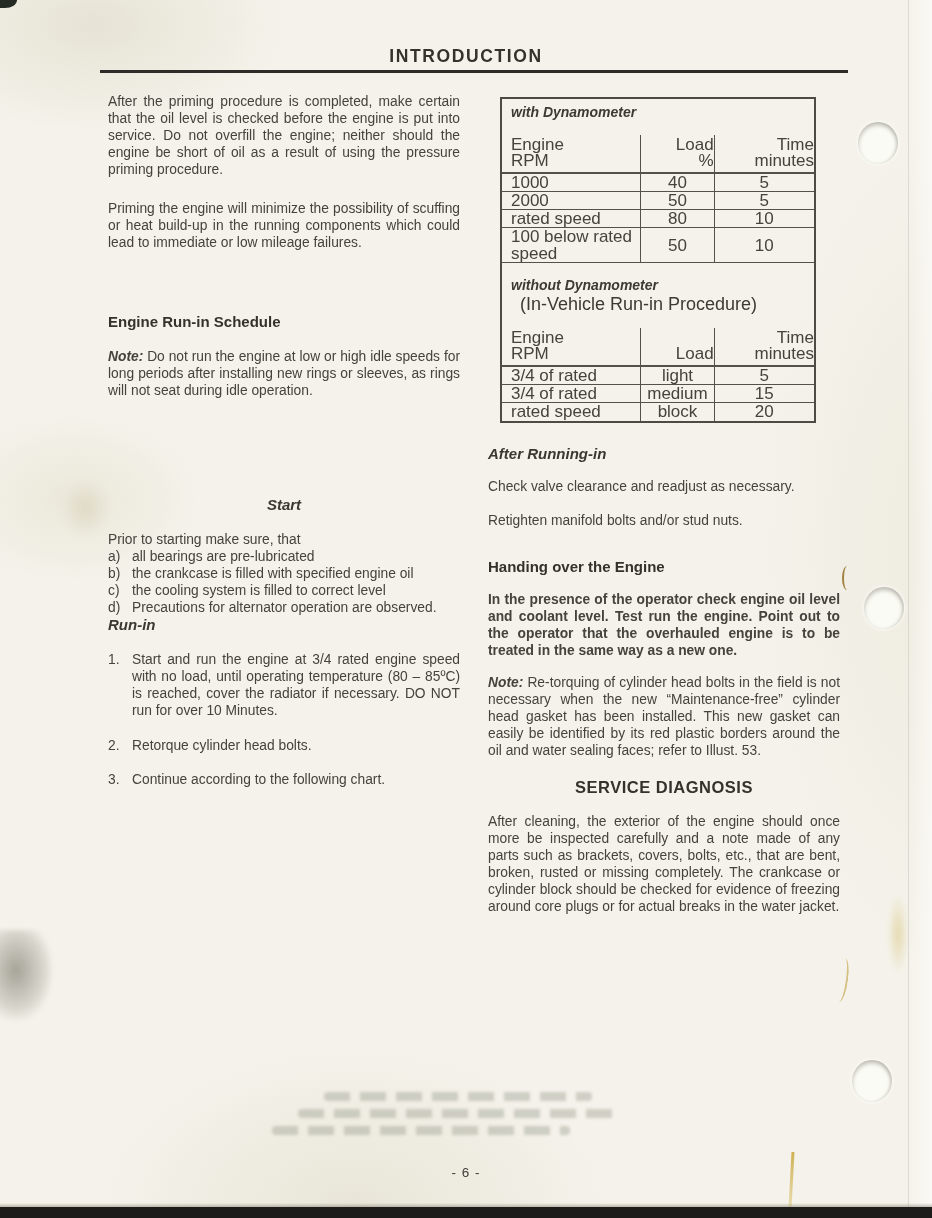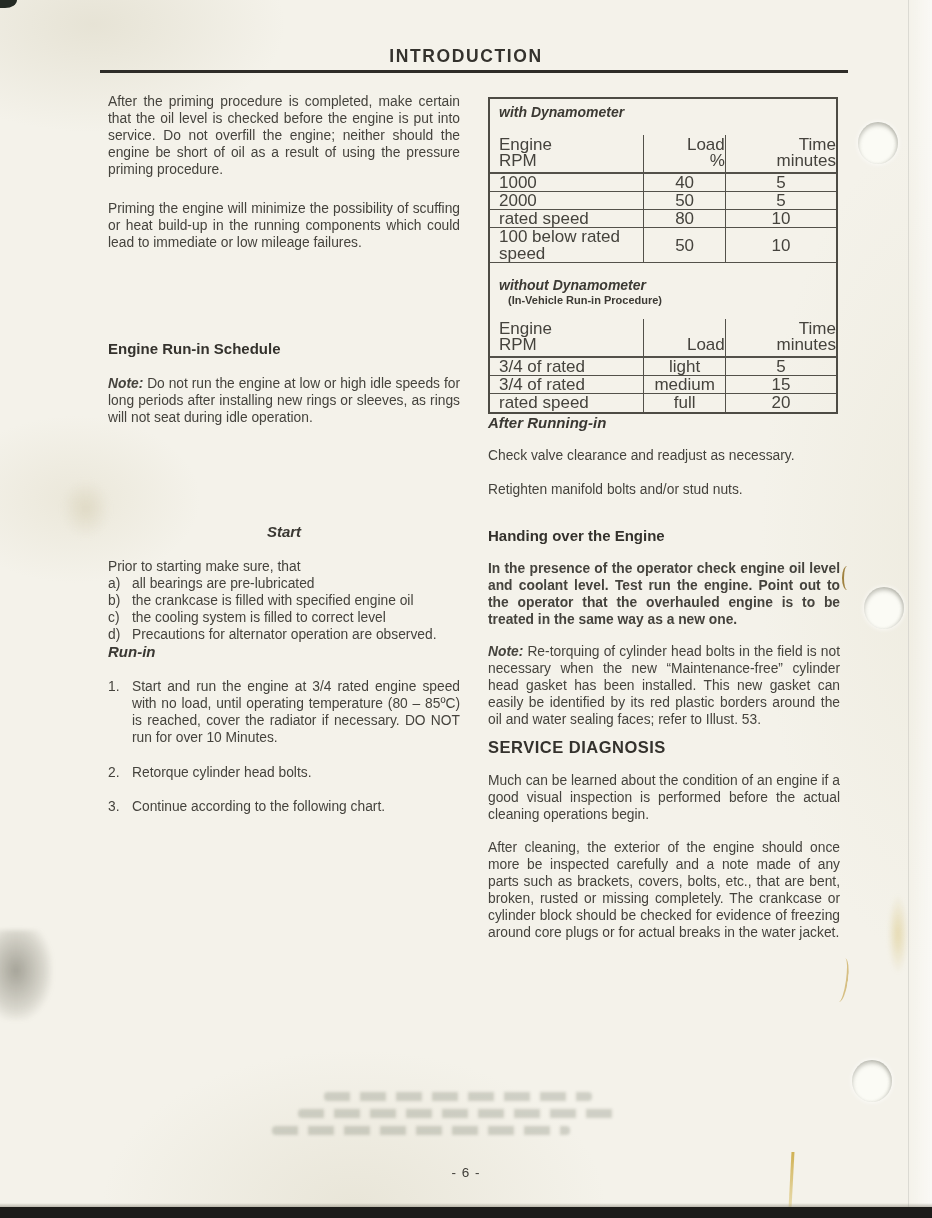--- a/index.html
+++ b/index.html
@@ -31,67 +31,67 @@
   
   .col-left  { position:absolute; left:108px; top:88px;  width:352px; }
   .col-right { position:absolute; left:488px; top:97px;  width:352px; }
   p.body-text { font-size:13.8px; line-height:17px; text-align:justify; }
   .bi { font-weight:bold; font-style:italic; }
   h3.sec-bold   { font-size:15px; font-weight:bold; color:#34322d; }
   h3.sec-italic { font-size:15px; font-weight:bold; font-style:italic; color:#3a3833; }
   
   .lc-p1 { margin-top:5px; }
   .lc-p2 { margin-top:22px; }
-  .lc-h1 { margin-top:89px; }
+  .lc-h1 { margin-top:62px; }
   .lc-note { margin-top:18px; }
   .lc-h2 { margin-top:97px;text-align:center; }
   .lc-intro { margin-top:18px; text-align:left; }
   .ltr-list { list-style:none; font-size:13.8px; line-height:17px; }
   .ltr-list li { display:flex; }
   .ltr-list .lbl { width:24px; flex:none; }
   .lc-h3 { }
   .num-item { display:flex; font-size:13.8px; line-height:17px; }
   .num-item .num { width:24px; flex:none; }
   .num-item .txt { flex:1; text-align:justify; }
   .ni-1 { margin-top:18px; }
   .ni-2 { margin-top:18px; }
   .ni-imp { margin-top:18px; margin-left:24px; }
   .ni-3 { margin-top:17px; }
   
-  .runin-box { width:350px; border:2px solid #4d4b44; }
+  .runin-box { width:316px; border:2px solid #4d4b44;margin-left:12px; }
   .tbl-title {
     font-style:italic; font-weight:bold; font-size:14px; color:#3c3a34;
     padding:5px 9px 0;
   }
   .tbl-title-a { padding-bottom:15px; }
-  .tbl-sub { font-size:11px; font-style:normal; font-weight:bold; padding:1px 9px 0; }
+  .tbl-sub { font-size:18px; font-style:normal; font-weight:normal; padding:1px 9px 0; }
   .tbl-title-b { padding-top:14px; padding-bottom:13px; }
   table.runin { width:100%; border-collapse:collapse; table-layout:fixed; font-size:17px; color:#45433d; }
   table.runin col.c1 { width:44.5%; }
   table.runin col.c2 { width:23.5%; }
   table.runin col.c3 { width:32%; }
   table.runin th {
     font-weight:normal; white-space:pre-line; line-height:16px;
     padding:2px 0 3px; vertical-align:bottom; border-bottom:2px solid #53514a;
   }
   table.runin th.c1 { text-align:left; padding-left:9px; }
   table.runin th.c2, table.runin th.c3 { text-align:right; }
   table.runin td { height:18px; line-height:17px; border-bottom:1.5px solid #53514a; }
   table.runin td.c1 { text-align:left; padding-left:9px; }
   table.runin td.c2, table.runin td.c3 { text-align:center; }
   table.runin .vdiv { border-left:1.5px solid #53514a; }
   table.runin.last-open tr:last-child td { border-bottom:none; }
   
-  .rc-h-after { }
+  .rc-h-after { margin-top:22px; }
   .rc-ar1 { margin-top:17px; text-align:left; }
   .rc-ar2 { margin-top:16px; text-align:left; }
   .rc-h-hand { margin-top:29px; }
   .rc-hand-p { margin-top:16px;font-weight:bold; }
   .rc-hand-note { margin-top:15px; }
-  .rc-h-diag { margin-top:10px; text-align:left; font-size:16.5px; letter-spacing:0.5px; font-weight:bold; color:#34322d; }
+  .rc-h-diag { margin-top:19px; text-align:center; font-size:16.5px; letter-spacing:0.5px; font-weight:bold; color:#34322d; }
   .rc-diag1 { margin-top:15px; }
   .rc-diag2 { margin-top:16px; }
   
   .page-num {
     position:absolute; top:1165px; left:0; width:100%;
     text-align:center; font-size:13.5px; letter-spacing:1px; color:#3f3d38;
   }
   .bottom-shade { position:absolute; left:0; bottom:11px; width:100%; height:4px;
     background:linear-gradient(to bottom, rgba(160,156,142,0.0), rgba(140,136,122,0.55)); }
   .bottom-bar { position:absolute; left:0; bottom:0; width:100%; height:11px; background:#1d1c1a; }
@@ -248,37 +248,36 @@
             <td class="c2 vdiv">light</td>
             <td class="c3 vdiv">5</td>
           </tr>
           <tr>
             <td class="c1">3/4 of rated</td>
             <td class="c2 vdiv">medium</td>
             <td class="c3 vdiv">15</td>
           </tr>
           <tr>
             <td class="c1">rated speed</td>
-            <td class="c2 vdiv">full</td>
+            <td class="c2 vdiv">block</td>
             <td class="c3 vdiv">20</td>
           </tr>
         </tbody>
       </table>
     </div>
 
     <h3 class="sec-italic rc-h-after">After Running-in</h3>
     <p class="body-text rc-ar2">Check valve clearance and readjust as necessary.</p>
     <p class="body-text rc-ar1">Retighten manifold bolts and/or stud nuts.</p>
 
     <h3 class="sec-bold rc-h-hand">Handing over the Engine</h3>
     <p class="body-text rc-hand-p">In the presence of the operator check engine oil level and coolant level. Test run the engine. Point out to the operator that the overhauled engine is to be treated in the same way as a new one.</p>
     <p class="body-text rc-hand-note"><span class="bi">Note:</span><span> Re-torquing of cylinder head bolts in the field is not necessary when the new “Maintenance-free” cylinder head gasket has been installed. This new gasket can easily be identified by its red plastic borders around the oil and water sealing faces; refer to Illust. 53.</span></p>
 
     <h3 class="rc-h-diag">SERVICE DIAGNOSIS</h3>
-    <p class="body-text rc-diag1">Much can be learned about the condition of an engine if a good visual inspection is performed before the actual cleaning operations begin.</p>
     <p class="body-text rc-diag2">After cleaning, the exterior of the engine should once more be inspected carefully and a note made of any parts such as brackets, covers, bolts, etc., that are bent, broken, rusted or missing completely. The crankcase or cylinder block should be checked for evidence of freezing around core plugs or for actual breaks in the water jacket.</p>
   </div>
 
   <div class="page-num">- 6 -</div>
 
   <div class="bleed">
     <div class="bl-line bl-1"></div>
     <div class="bl-line bl-2"></div>
     <div class="bl-line bl-3"></div>
   </div>

